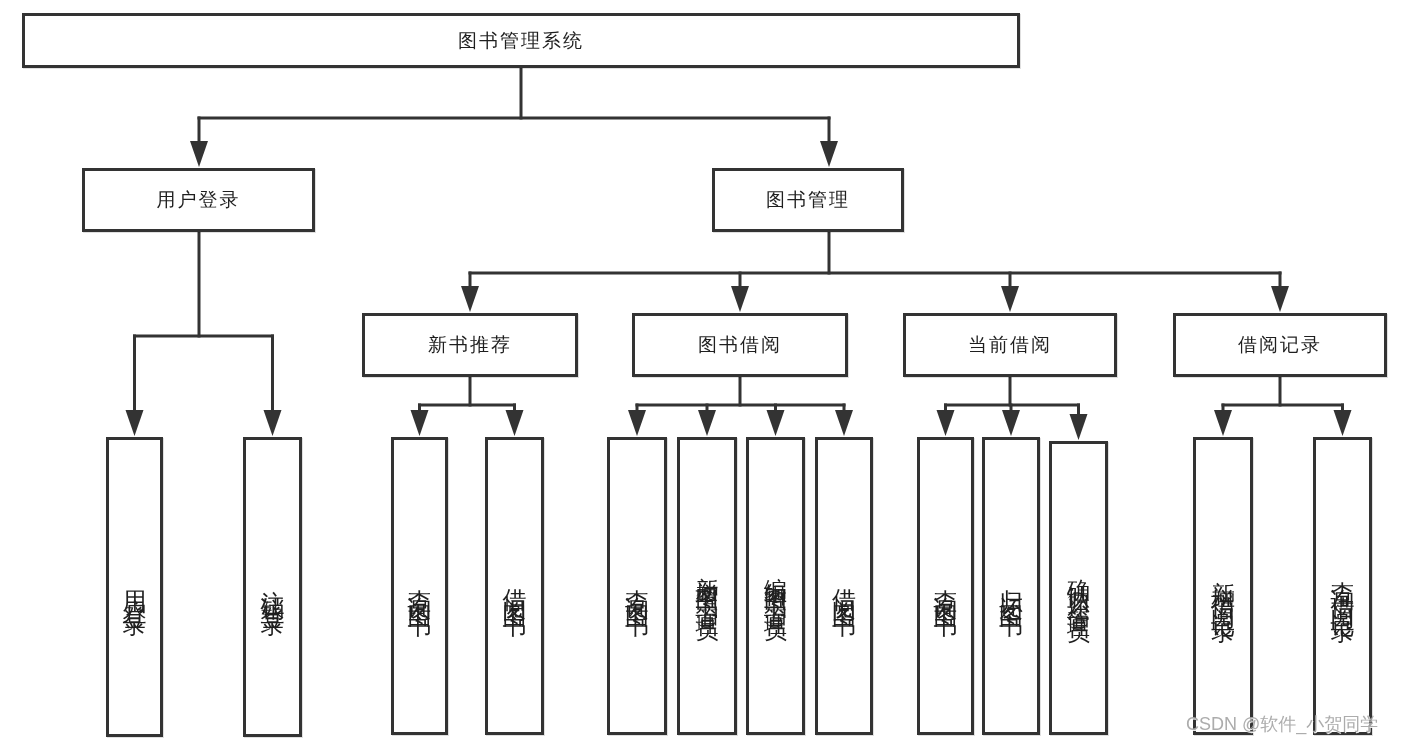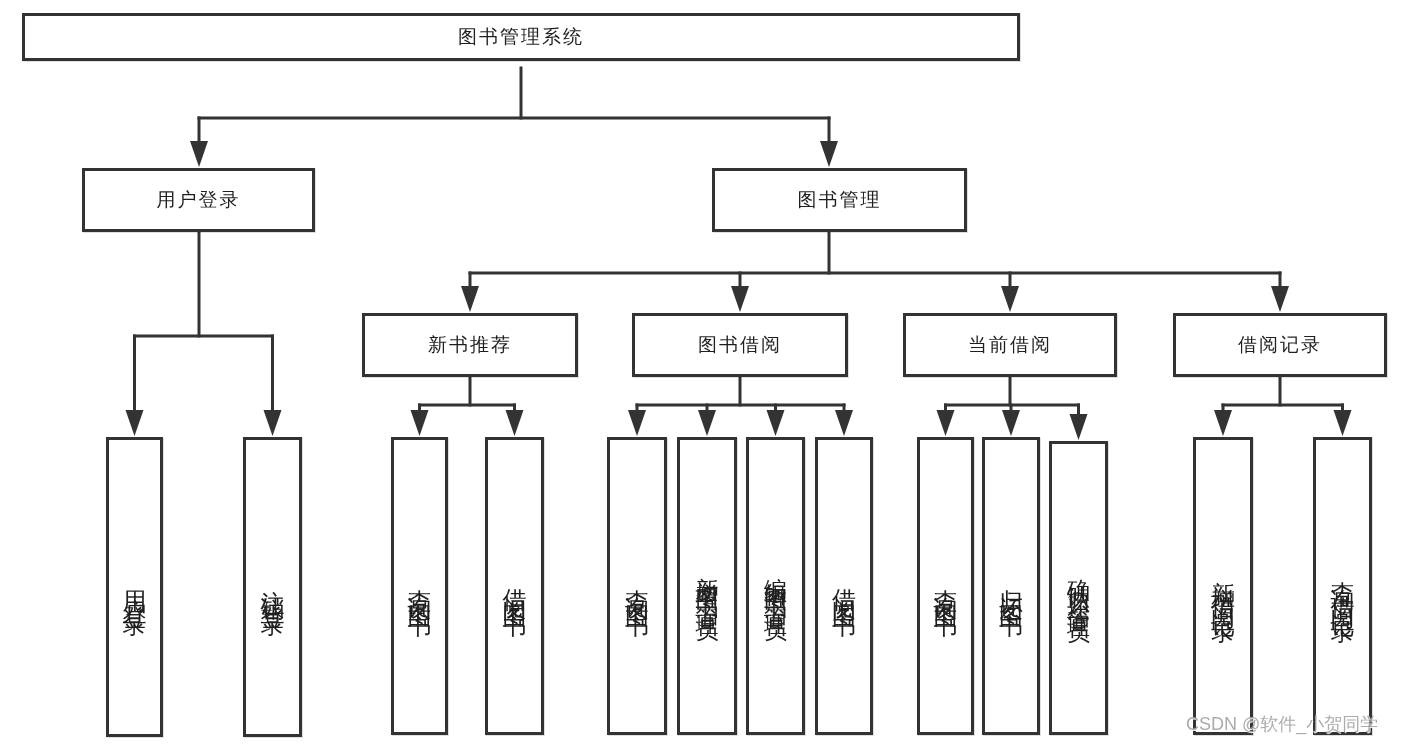--- a/index.html
+++ b/index.html
@@ -77,27 +77,27 @@
       <line x1="1078.5" y1="405" x2="1078.5" y2="420" stroke="#333333" stroke-width="3" stroke-linecap="square"></line>
       <polygon points="1078.5,440 1069.5,414 1087.5,414" fill="#333333"></polygon>
       <line x1="1280" y1="377" x2="1280" y2="405" stroke="#333333" stroke-width="3" stroke-linecap="square"></line>
       <line x1="1223" y1="405" x2="1342.5" y2="405" stroke="#333333" stroke-width="3" stroke-linecap="square"></line>
       <line x1="1223" y1="405" x2="1223" y2="416" stroke="#333333" stroke-width="3" stroke-linecap="square"></line>
       <polygon points="1223,436 1214,410 1232,410" fill="#333333"></polygon>
       <line x1="1342.5" y1="405" x2="1342.5" y2="416" stroke="#333333" stroke-width="3" stroke-linecap="square"></line>
       <polygon points="1342.5,436 1333.5,410 1351.5,410" fill="#333333"></polygon>
     </svg>
   <div class="watermark" id="watermark" style="left: 1186px; top: 712px;">CSDN @软件_小贺同学</div>
-<div class="node h" style="left: 22px; top: 13px; width: 998px; height: 48px;">
+<div class="node h" style="left: 22px; top: 13px; width: 998px; height: 55px;">
       <span>图书管理系统</span>
     </div>
     <div class="node h" style="left: 82px; top: 168px; width: 233px; height: 64px;">
       <span>用户登录</span>
     </div>
-    <div class="node h" style="left: 712px; top: 168px; width: 255px; height: 64px;">
+    <div class="node h" style="left: 712px; top: 168px; width: 192px; height: 64px;">
       <span>图书管理</span>
     </div>
     <div class="node h" style="left: 362px; top: 313px; width: 216px; height: 64px;">
       <span>新书推荐</span>
     </div>
     <div class="node h" style="left: 903px; top: 313px; width: 214px; height: 64px;">
       <span>当前借阅</span>
     </div>
     <div class="node h" style="left: 632px; top: 313px; width: 216px; height: 64px;">
       <span>图书借阅</span>

